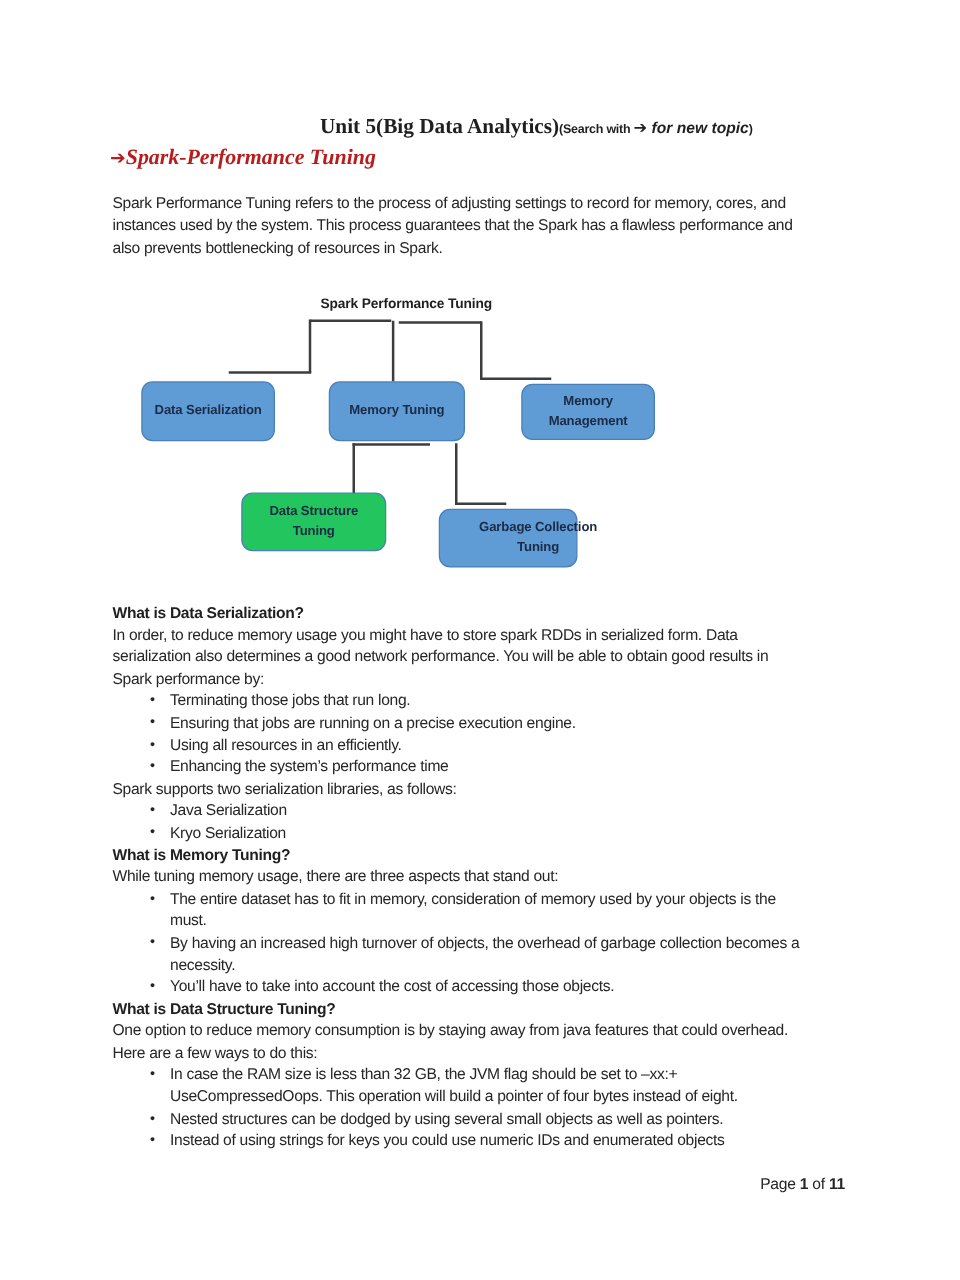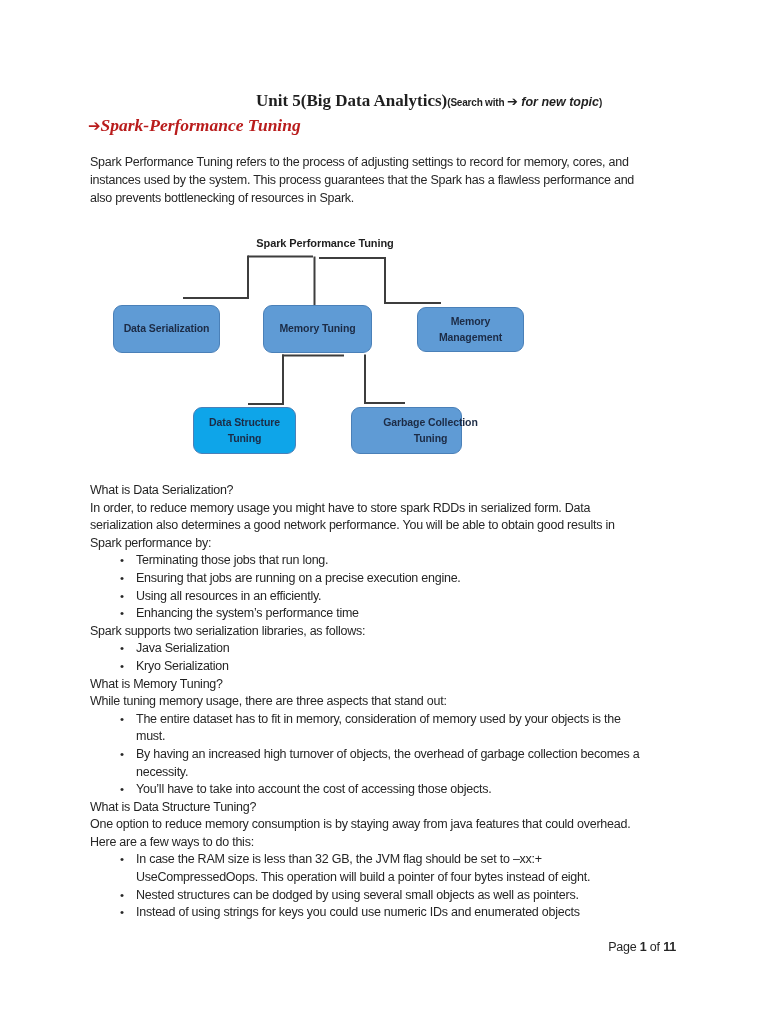--- a/index.html
+++ b/index.html
@@ -39,21 +39,21 @@
     position:absolute; border:1.5px solid transparent; border-radius:9px;
     display:flex; flex-direction:column; align-items:center; justify-content:center;
     font-size:10.5px; font-weight:700; text-align:center; line-height:15.5px; letter-spacing:-0.1px;
   }
   .dbox span { display:block; white-space:nowrap; }
   
   .sections {
     position:absolute; left:90px; top:482px; width:604px;
     font-size:12.5px; line-height:17.6px; letter-spacing:-0.25px;
   }
-  .sec-h { font-weight:400; color:#1f1f1f; }
+  .sec-h { font-weight:700; color:#1f1f1f; }
   .para { white-space:pre-line; }
   .bullet-row { display:flex; }
   .bullet-dot { flex:none; width:16px; margin-left:30px; font-size:11.5px; }
   .bullet-text { flex:1; white-space:pre-line; }
   
   .footer { position:absolute; top:940px; right:92px; font-size:12.5px; letter-spacing:-0.2px; }
   .footer .b { font-weight:700; }
 </style>
 </head>
 <body>
@@ -96,21 +96,21 @@
         <span></span>
     </div>
     <div class="dbox" style="left: 263px; top: 69px; width: 109px; height: 48px; background-color: rgb(95, 155, 213); border-color: rgb(74, 128, 184); color: rgb(28, 43, 69);">
       <span>Memory Tuning</span>
         <span></span>
     </div>
     <div class="dbox" style="left: 417px; top: 71px; width: 107px; height: 45px; background-color: rgb(95, 155, 213); border-color: rgb(74, 128, 184); color: rgb(28, 43, 69);">
       <span>Memory</span>
         <span>Management</span>
     </div>
-    <div class="dbox" style="left: 193px; top: 171px; width: 103px; height: 47px; background-color: #0ea5e9; border-color: rgb(74, 128, 184); color: rgb(28, 43, 69);">
+    <div class="dbox" style="left: 193px; top: 158px; width: 116px; height: 47px; background-color: #22c55e; border-color: rgb(74, 128, 184); color: rgb(28, 43, 69);">
       <span>Data Structure</span>
         <span>Tuning</span>
     </div>
     <div class="dbox" style="left: 351px; top: 171px; width: 111px; height: 47px; background-color: rgb(95, 155, 213); border-color: rgb(74, 128, 184); color: rgb(28, 43, 69); padding-left: 48px;">
       <span>Garbage Collection</span>
         <span>Tuning</span>
     </div>
   </div>
 
   <div class="sections">

